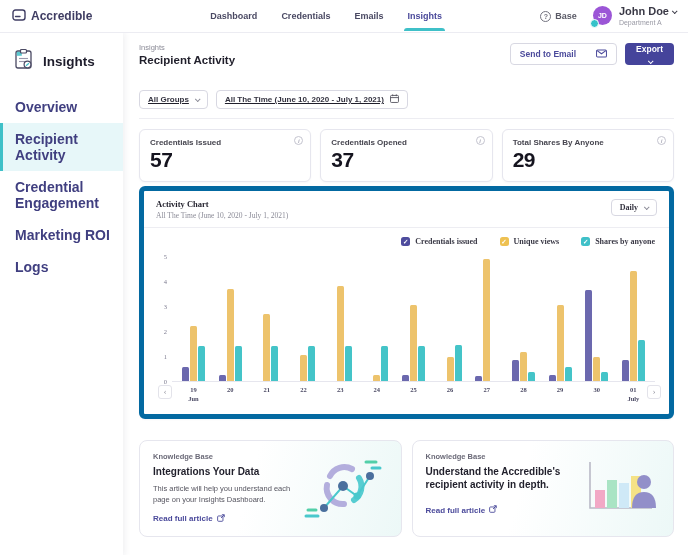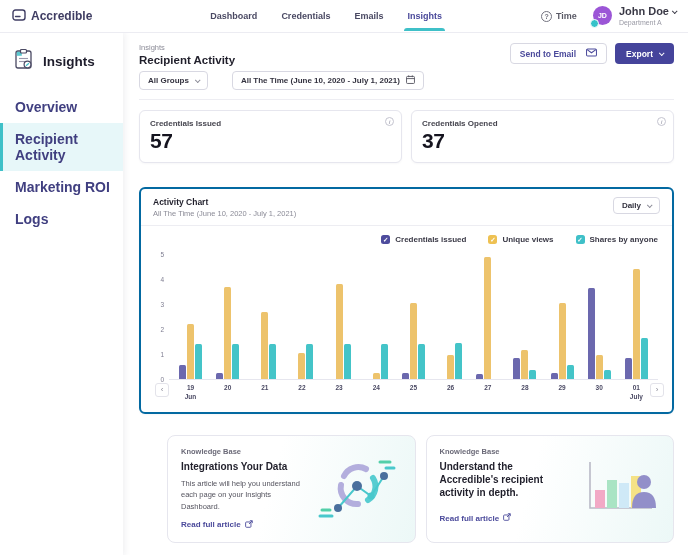--- a/index.html
+++ b/index.html
@@ -44,48 +44,48 @@
     cursor:pointer; border-left:3px solid transparent; }
   .sb-item.active { background:#e7f7f9; border-left-color:#3fc0c8; }
 
   .main { flex:1; padding:10px 14px 0 16px; background:#fff; overflow:hidden; }
 
   
   .page-head { display:flex; justify-content:space-between; align-items:flex-start; }
   .breadcrumb { font-size:7.5px; color:#8b8b97; }
   .page-title { font-size:11.5px; font-weight:700; color:#201f2b; margin-top:2px; }
   .head-actions { display:flex; gap:8px; }
-  .btn-outline { display:flex; align-items:center; gap:10px; border:1px solid #d8d8e2; border-radius:4px;
+  .btn-outline { display:flex; align-items:center; gap:20px; border:1px solid #d8d8e2; border-radius:4px;
     background:#fff; padding:4px 9px; font-size:8.5px; font-weight:700; color:#4b4a9b; cursor:pointer;
     font-family:inherit; }
   .btn-primary { display:flex; align-items:center; gap:6px; border:none; border-radius:4px;
     background:#45449b; padding:1px 11px; font-size:8.5px; font-weight:700; color:#fff; cursor:pointer;
-    font-family:inherit; }
-
-  .filters { display:flex; gap:24px; margin-top:5px; }
+    font-family:inherit;flex-direction:column; }
+
+  .filters { display:flex; gap:8px; margin-top:24px;text-decoration:underline; }
   .select { display:flex; align-items:center; gap:6px; border:1px solid #d8d8e2; border-radius:4px;
     padding:3px 8px; font-size:8px; color:#33323f; font-weight:600; background:#fff; cursor:pointer; }
   .select .chev { color:#8b8b97; }
   .head-divider { border-bottom:1px solid #ededf2; margin-top:9px; }
 
   
   .stats { display:flex; gap:9px; margin-top:10px; }
   .stat-card { position:relative; flex:1; border:1px solid #e6e6ee; border-radius:6px; background:#fff;
     padding:8px 10px 9px; box-shadow:0 1px 2px rgba(40,40,70,.04); }
   .stat-label { font-size:8px; color:#46454f; font-weight:600; padding-right:12px;}
   .stat-value { font-size:21px; font-weight:700; color:#15141f; margin-top:1px; letter-spacing:-.5px;}
   .info-icon { position:absolute; top:6px; right:7px; width:9px; height:9px; border-radius:50%;
     border:1px solid #c4c4cf; color:#b0b0bd; display:grid; place-items:center;
     font-size:6px; font-style:italic; font-weight:700; cursor:pointer; }
   .info-icon::after { content:"i"; }
   .red-box { position:absolute; inset:-5px; border:3px solid #f4432c; border-radius:3px; pointer-events:none; }
 
   
-  .chart-panel { margin-top:24px; border:2px solid #0369a1; border-radius:6px; background:#fff;
-    box-shadow:0 1px 2px rgba(40,40,70,.04); }
+  .chart-panel { margin-top:4px; border:5px solid #0369a1; border-radius:6px; background:#fff;
+    box-shadow:0 1px 2px rgba(40,40,70,.04);font-family:Liberation Serif, serif; }
   .chart-head { display:flex; justify-content:space-between; align-items:flex-start; padding:8px 12px 7px; }
   .chart-title { font-size:8.5px; font-weight:700; color:#201f2b; }
   .chart-sub { font-size:7.5px; color:#8b8b97; margin-top:2px; }
   .chart-divider { border-bottom:1px solid #ededf2; }
   .legend { display:flex; justify-content:flex-end; gap:22px; padding:9px 14px 2px; }
   .legend-item { display:flex; align-items:center; gap:5px; font-size:8px; color:#3a3946; font-weight:600;}
   .legend-box { width:9px; height:9px; border-radius:2.5px; display:grid; place-items:center;
     color:#fff; font-size:6.5px; cursor:pointer; }
   .plot { position:relative; margin:8px 14px 0; height:158px; }
   .baseline { position:absolute; left:14px; right:0; top:125px; border-top:1px solid #e6e6ee; }
@@ -97,21 +97,21 @@
   .bar { width:7px; border-radius:1.5px 1.5px 0 0; }
   .group-label { margin-top:5px; font-size:6.5px; font-weight:700; color:#4a4963;
     text-align:center; line-height:1.35; }
   .axis-arrow { position:absolute; top:129px; width:14px; height:14px; border:1px solid #e3e3ea;
     border-radius:3px; background:#fff; color:#8b8b97; font-size:8px; line-height:12px;
     text-align:center; cursor:pointer; }
   .axis-arrow.left { left:0; }
   .axis-arrow.right { right:-6px; }
 
   
-  .kb-row { display:flex; gap:10px; margin-top:21px;margin-left:28px; }
+  .kb-row { display:flex; gap:10px; margin-top:21px; }
   .kb-card { flex:1; display:flex; gap:8px; border:1px solid #e6e6ee; border-radius:8px;
     padding:11px 13px; min-height:93px; background:linear-gradient(105deg,#ffffff 42%,#ecf8f7); }
   .kb-text { flex:1; }
   .kb-kicker { font-size:7.5px; color:#6b6a78; font-weight:600; }
   .kb-title { font-size:10px; font-weight:700; color:#201f2b; margin-top:4px; line-height:1.3; }
   .kb-body { font-size:7.5px; color:#55545f; margin-top:5px; line-height:1.5; }
   .kb-link { display:inline-flex; align-items:center; gap:4px; font-size:8px; font-weight:700;
     color:#4b4a9b; margin-top:8px; cursor:pointer; }
   .kb-art { align-self:center; flex-shrink:0; }
 </style>
@@ -130,21 +130,21 @@
   </div>
   <div class="topnav">
     <div class="topnav-item">Dashboard</div>
     <div class="topnav-item">Credentials</div>
     <div class="topnav-item">Emails</div>
     <div class="topnav-item active">Insights</div>
   </div>
   <div class="topbar-right">
     <div class="help">
       <span class="help-q"></span>
-      <span>Time</span>
+      <span>Base</span>
     </div>
     <div class="userbox">
       <div class="avatar-wrap">
         <div class="avatar">JD</div>
         <div class="avatar-badge"></div>
       </div>
       <div class="user-meta">
         <div class="user-name">
           <span>John Doe</span>
           <span class="chev"></span>
@@ -167,20 +167,21 @@
           <line x1="7" y1="11.5" x2="16" y2="11.5" stroke="#9a99ad" stroke-width="1.1"></line>
           <line x1="7" y1="14.5" x2="13" y2="14.5" stroke="#9a99ad" stroke-width="1.1"></line>
           <circle cx="15.5" cy="17.5" r="3.4" fill="#fff" stroke="#4a4963" stroke-width="1.2"></circle>
           <path d="M14 18.8 L17 16.2" stroke="#3fc0c8" stroke-width="1.2"></path>
         </svg>
       </span>
       <span class="sb-title">Insights</span>
     </div>
     <div class="sb-item">Overview</div>
     <div class="sb-item active">Recipient Activity</div>
+    <div class="sb-item">Credential Engagement</div>
     <div class="sb-item">Marketing ROI</div>
     <div class="sb-item">Logs</div>
   </div>
 
   <div class="main">
     <div class="page-head">
       <div>
         <div class="breadcrumb">Insights</div>
         <div class="page-title">Recipient Activity</div>
       </div>
@@ -224,20 +225,25 @@
     <div class="stats">
       <div class="stat-card">
         <span class="info-icon"></span>
         <div class="stat-label">Credentials Issued</div>
         <div class="stat-value">57</div>
       </div>
       <div class="stat-card">
         <span class="info-icon"></span>
         <div class="stat-label">Credentials Opened</div>
         <div class="stat-value">37</div>
+      </div>
+      <div class="stat-card">
+        <span class="info-icon"></span>
+        <div class="stat-label">Total Shares By Anyone</div>
+        <div class="stat-value">29</div>
       </div>
     </div>
 
     <div class="chart-panel">
       <div class="chart-head">
         <div>
           <div class="chart-title">Activity Chart</div>
           <div class="chart-sub">All The Time (June 10, 2020 - July 1, 2021)</div>
         </div>
         <div class="select">

